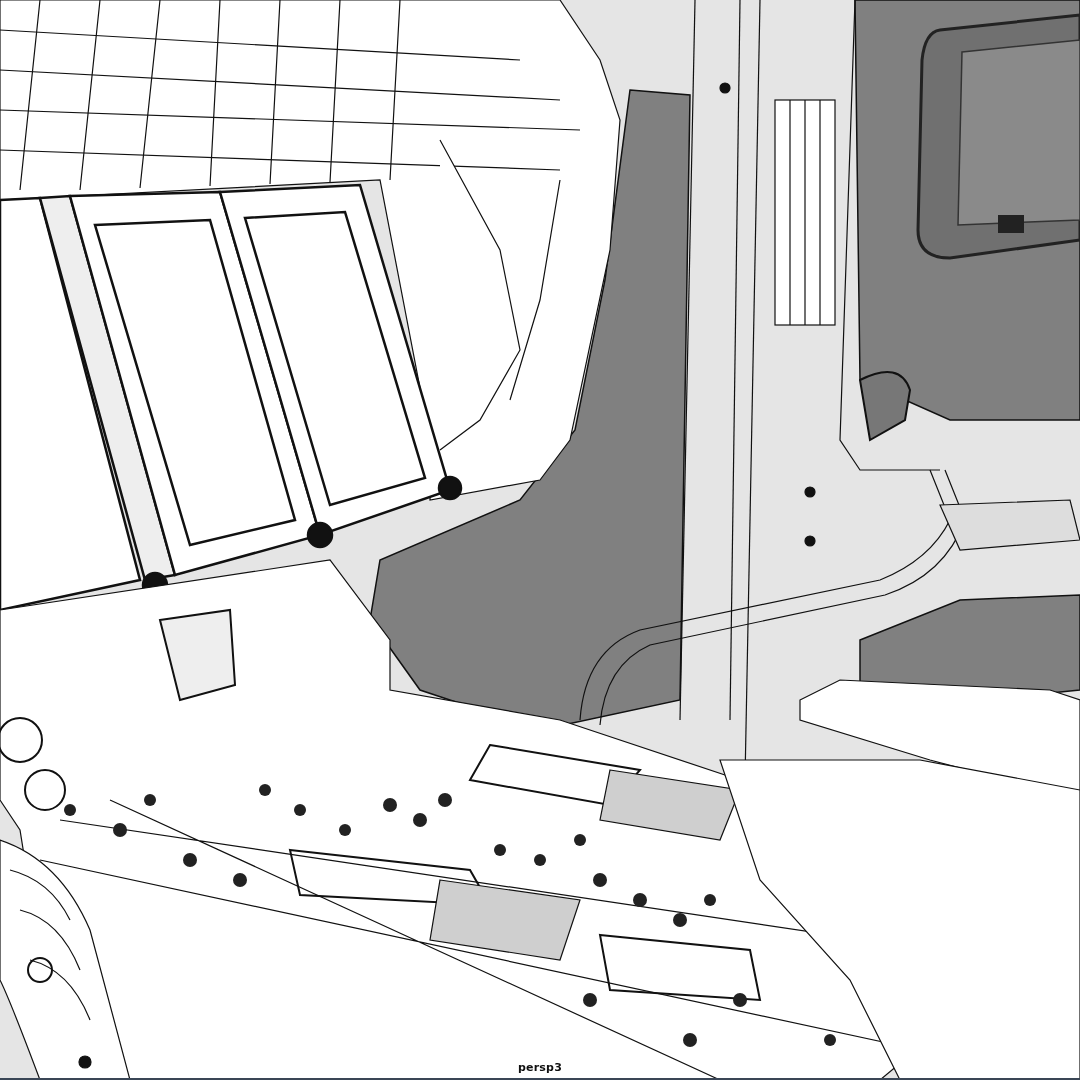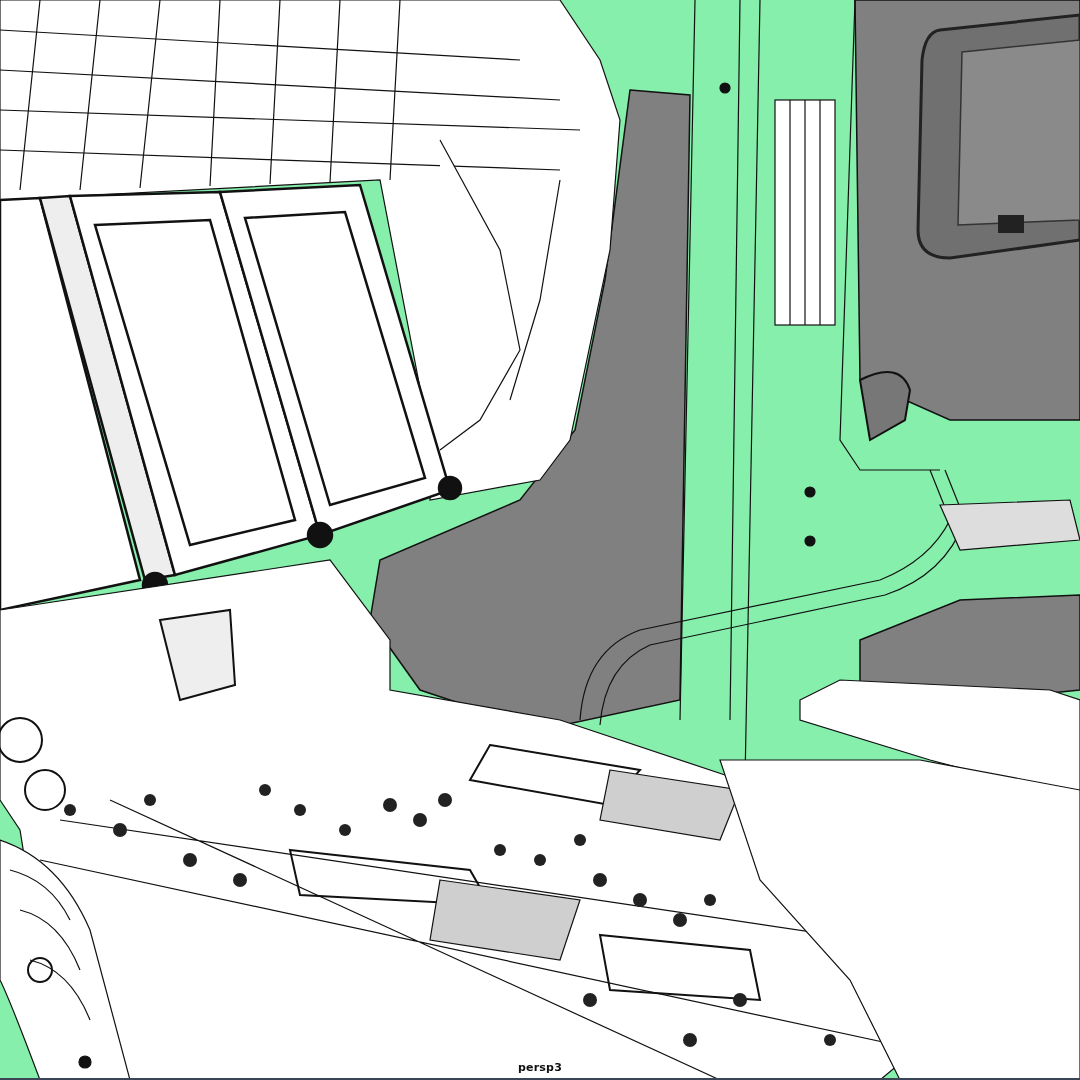--- a/index.html
+++ b/index.html
@@ -1,17 +1,17 @@
 <!DOCTYPE html>
 <html><head>
 <meta charset="utf-8">
 <style>
   html, body { margin:0; padding:0; background:#ffffff; }
   body { width:1080px; height:1080px; overflow:hidden; position:relative; font-family:"Liberation Sans", sans-serif; }
-  .viewport { position:absolute; left:0; top:0; width:1080px; height:1080px; background:#86efac; overflow:hidden; }
+  .viewport { position:absolute; left:0; top:0; width:1080px; height:1080px; background:#e5e5e5; overflow:hidden; }
   .viewport svg { position:absolute; left:0; top:0; }
   .cam-label { position:absolute; left:0; right:0; bottom:6px; text-align:center; font-family:"DejaVu Sans", sans-serif; font-weight:bold; font-size:11px; color:#111; letter-spacing:0.2px; }
   .bottom-border { position:absolute; left:0; right:0; bottom:0; height:2px; background:#3a4656; }
 </style>
 </head>
 <body>
 
 <div class="viewport">
   <svg width="1080" height="1080" viewBox="0 0 1080 1080">
 

